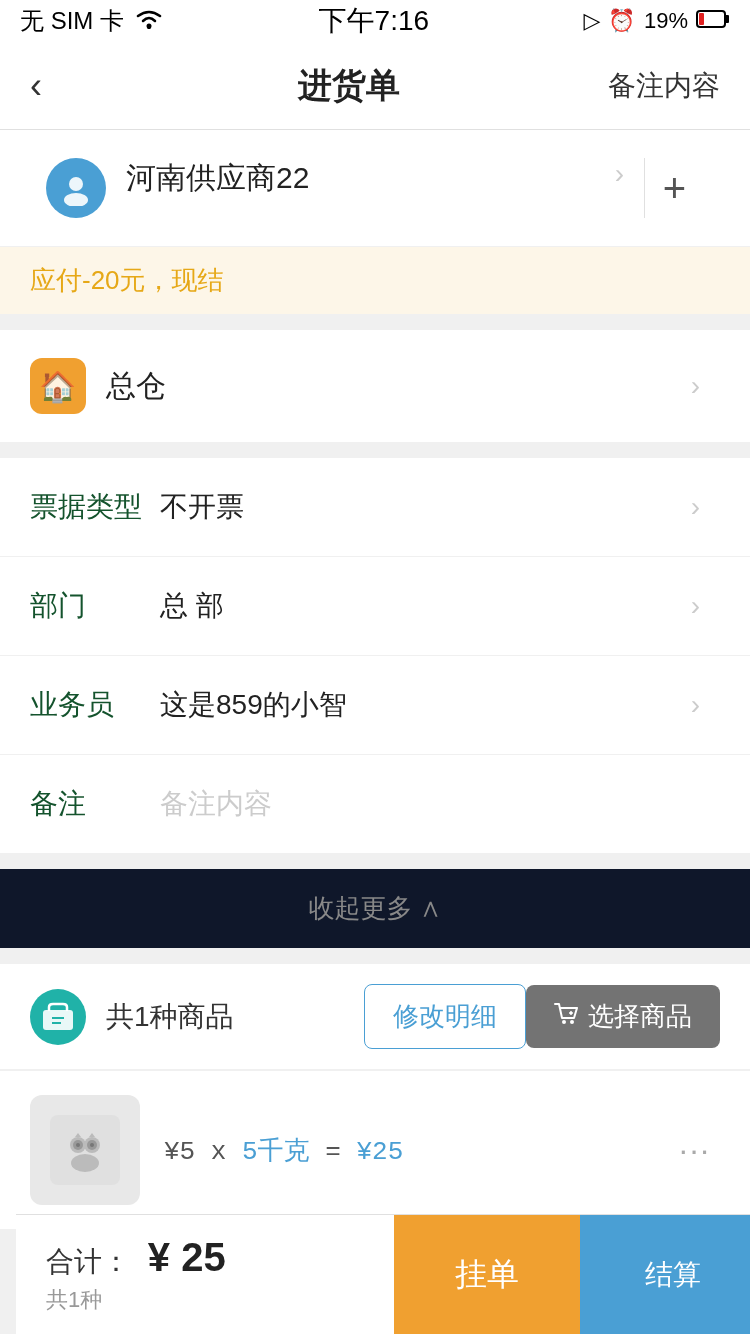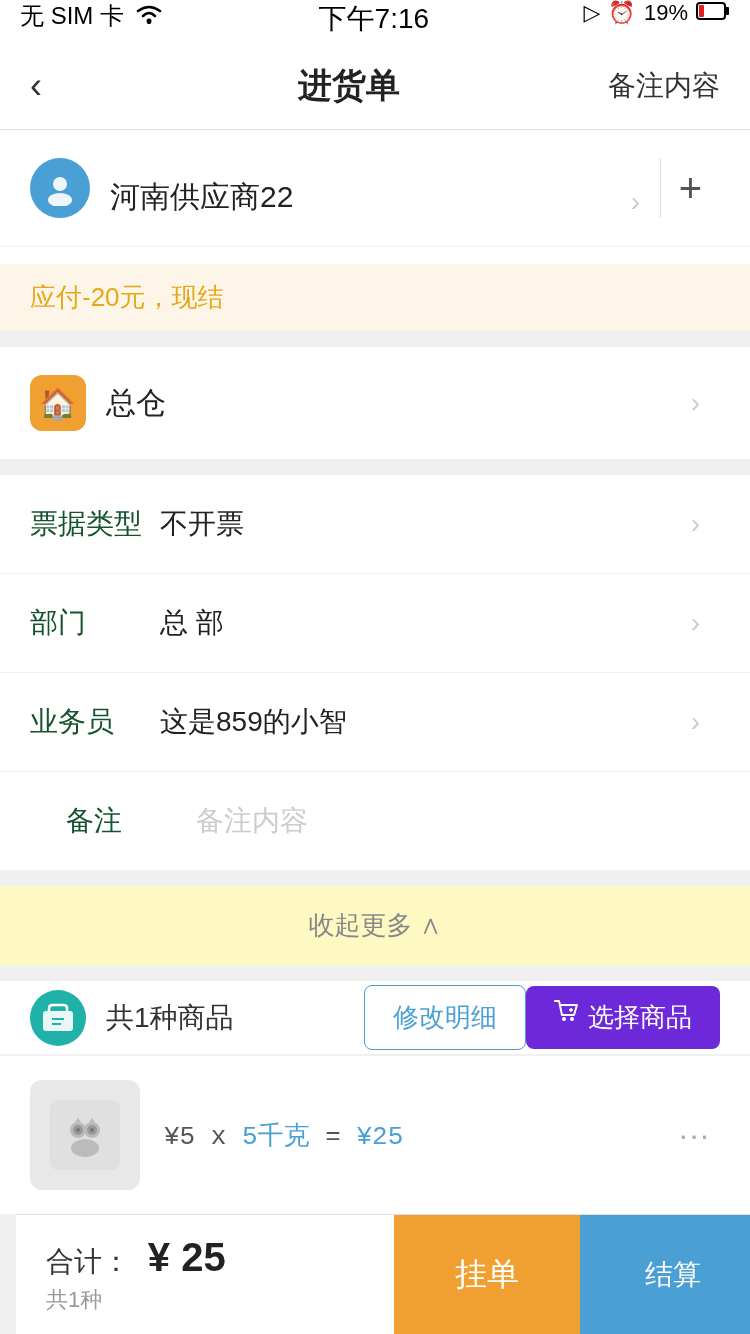--- a/index.html
+++ b/index.html
@@ -11,21 +11,21 @@
       min-height: 1334px;
       font-size: 28px;
       color: #333;
     }
 
     
     .status-bar {
       height: 42px;
       background: #fff;
       display: flex;
-      align-items: flex-start;
+      align-items: center;
       justify-content: space-between;
       padding: 0 20px;
       font-size: 24px;
       color: #000;
     }
     .status-left { display: flex; align-items: center; gap: 10px; }
     .status-center { font-size: 28px; font-weight: 500; }
     .status-right { display: flex; align-items: center; gap: 8px; font-size: 22px; }
 
     
@@ -56,22 +56,22 @@
 
     
     .section {
       background: #fff;
       margin-bottom: 16px;
     }
 
     
     .supplier-row {
       display: flex;
-      align-items: flex-end;
-      padding: 28px 30px;
+      align-items: flex-start;
+      padding: 28px 46px;
       border-bottom: 1px solid #f0f0f0;
     }
     .supplier-avatar {
       width: 60px;
       height: 60px;
       border-radius: 50%;
       background: #4a9fd4;
       display: flex;
       align-items: center;
       justify-content: center;
@@ -100,21 +100,20 @@
       color: #555;
       cursor: pointer;
     }
 
     
     .info-banner {
       background: #fdf6e8;
       padding: 16px 30px;
       font-size: 26px;
       color: #e6a817;
-      margin-top: 17px;
     }
 
     
     .warehouse-row {
       display: flex;
       align-items: center;
       padding: 28px 30px;
     }
     .warehouse-icon {
       width: 56px;
@@ -135,54 +134,54 @@
     }
 
     
     .form-row {
       display: flex;
       align-items: center;
       padding: 30px 30px;
       border-bottom: 1px solid #f0f0f0;
       background: #fff;
     }
-    .form-row:last-child { border-bottom: none; margin-left: 36px; }
+    .form-row:last-child { border-bottom: none; }
     .form-label {
       font-size: 28px;
       color: #14532d;
       width: 120px;
       flex-shrink: 0;
     }
     .form-value {
       flex: 1;
       font-size: 28px;
       color: #222;
       margin-left: 10px;
     }
     .form-value.placeholder {
       color: #ccc;
     }
 
     
     .collapse-bar {
-      background: #fef9c3;
+      background: #0f172a;
       text-align: center;
       padding: 22px;
       font-size: 26px;
       color: #888;
       cursor: pointer;
       margin-bottom: 16px;
     }
 
     
     .products-header {
       background: #fff;
       display: flex;
       align-items: center;
-      padding: 4px 30px;
+      padding: 20px 30px;
       border-bottom: 1px solid #f0f0f0;
     }
     .products-icon {
       width: 56px;
       height: 56px;
       border-radius: 50%;
       background: #20b2a8;
       display: flex;
       align-items: center;
       justify-content: center;
@@ -198,29 +197,29 @@
       border: 1px solid #4a9fd4;
       color: #4a9fd4;
       background: #fff;
       border-radius: 8px;
       padding: 14px 28px;
       font-size: 26px;
       cursor: pointer;
       margin-right: 0;
     }
     .btn-primary {
-      background: #6d28d9;
+      background: #737373;
       color: #fff;
       border: none;
       border-radius: 8px;
       padding: 14px 28px;
       font-size: 26px;
       cursor: pointer;
       display: flex;
-      align-items: flex-start;
+      align-items: flex-end;
       gap: 8px;
     }
 
     
     .product-item {
       background: #fff;
       display: flex;
       align-items: center;
       padding: 24px 30px;
       border-top: 1px solid #f0f0f0;

